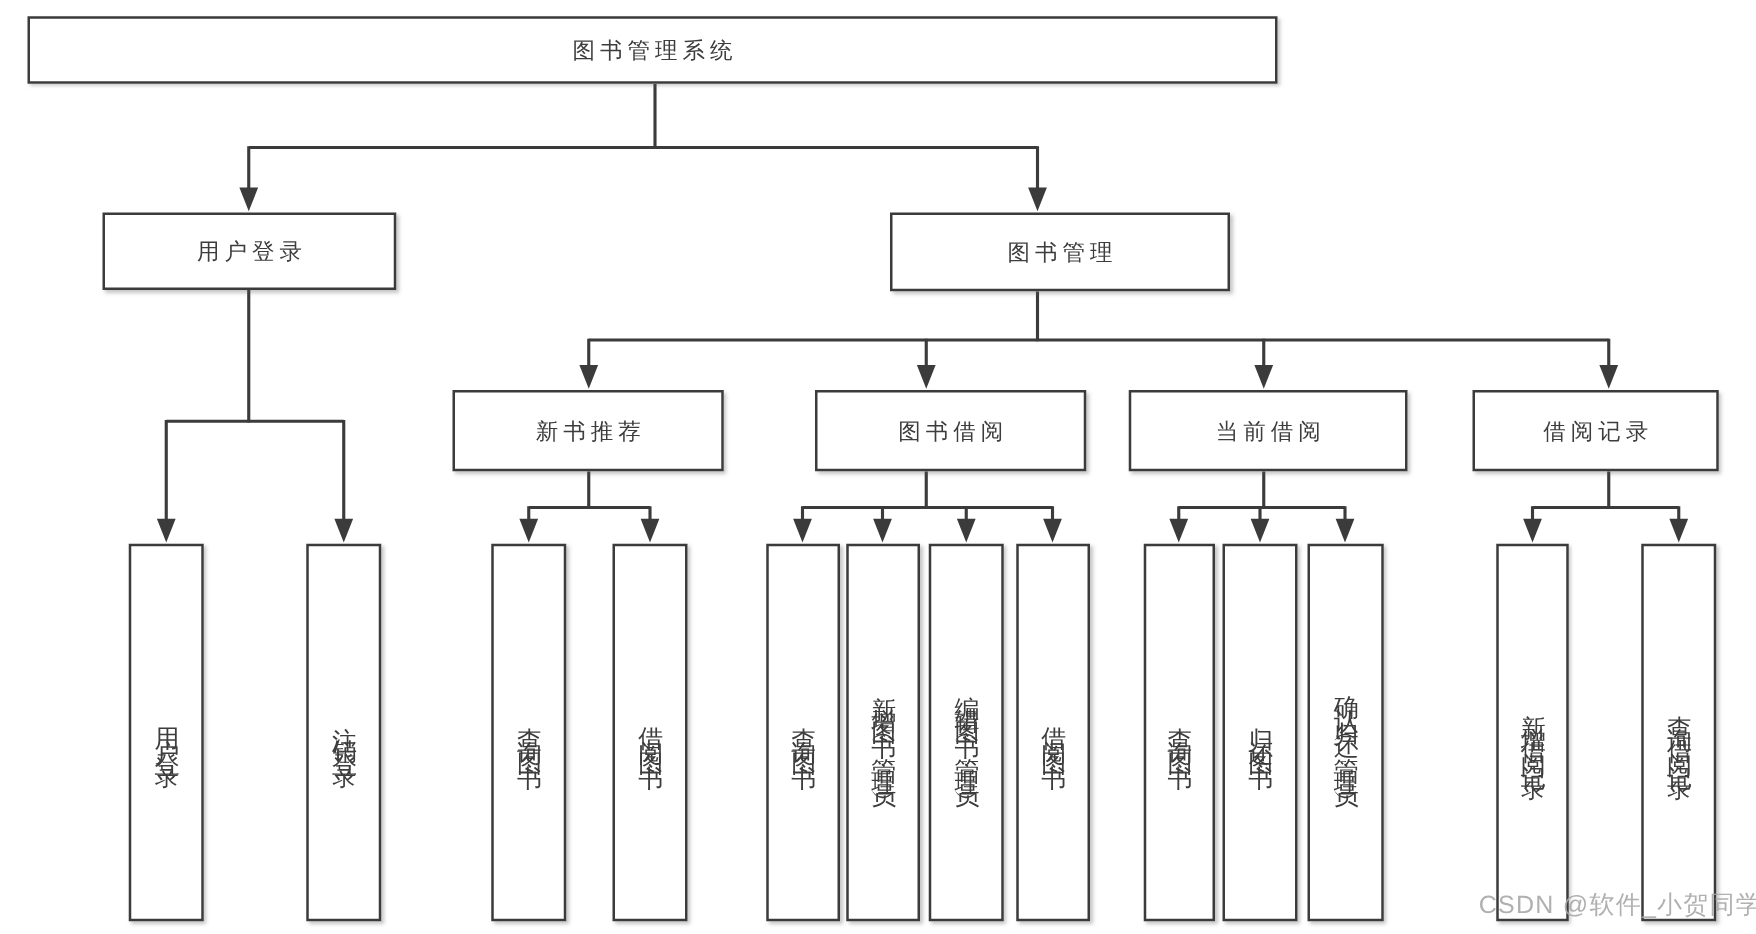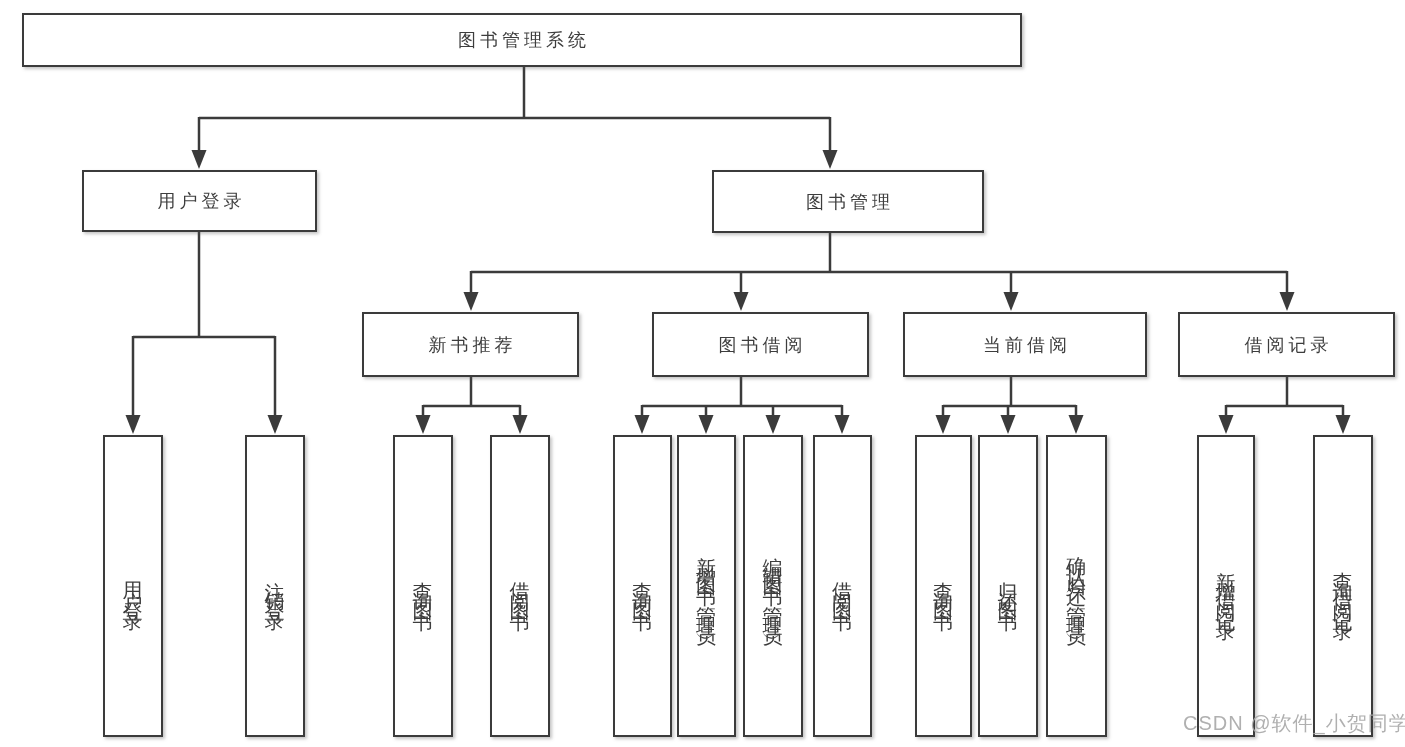--- a/index.html
+++ b/index.html
@@ -125,22 +125,22 @@
     </g>
   </svg>
 
   <div class="node hnode" style="left:22px; top:13px; width:1000px; height:54px;">图书管理系统</div>
 
   <div class="node hnode" style="left:82px; top:170px; width:235px; height:62px;">用户登录</div>
   <div class="node hnode" style="left:712px; top:170px; width:272px; height:63px;">图书管理</div>
 
   <div class="node hnode" style="left:362px; top:312px; width:217px; height:65px;">新书推荐</div>
   <div class="node hnode" style="left:632px; top:312px; width:217px; height:65px;margin-left:20px;">图书借阅</div>
-  <div class="node hnode" style="left:903px; top:312px; width:244px; height:65px;">当前借阅</div>
-  <div class="node hnode" style="left:1178px; top:312px; width:217px; height:65px;">借阅记录</div>
+  <div class="node hnode" style="left:903px; top:312px; width:223px; height:65px;">当前借阅</div>
+  <div class="node hnode" style="left:1178px; top:312px; width:197px; height:65px;">借阅记录</div>
 
   <div class="node vnode" style="left:103px; top:435px; width:60px; height:302px;">用户登录</div>
   <div class="node vnode" style="left:245px; top:435px; width:60px; height:302px;">注销登录</div>
 
   <div class="node vnode" style="left:393px; top:435px; width:60px; height:302px;">查询图书</div>
   <div class="node vnode" style="left:490px; top:435px; width:60px; height:302px;">借阅图书</div>
 
   <div class="node vnode" style="left:613px; top:435px; width:59px; height:302px;">查询图书</div>
   <div class="node vnode" style="left:677px; top:435px; width:59px; height:302px;">新增图书（管理员）</div>
   <div class="node vnode" style="left:743px; top:435px; width:60px; height:302px;">编辑图书（管理员）</div>

